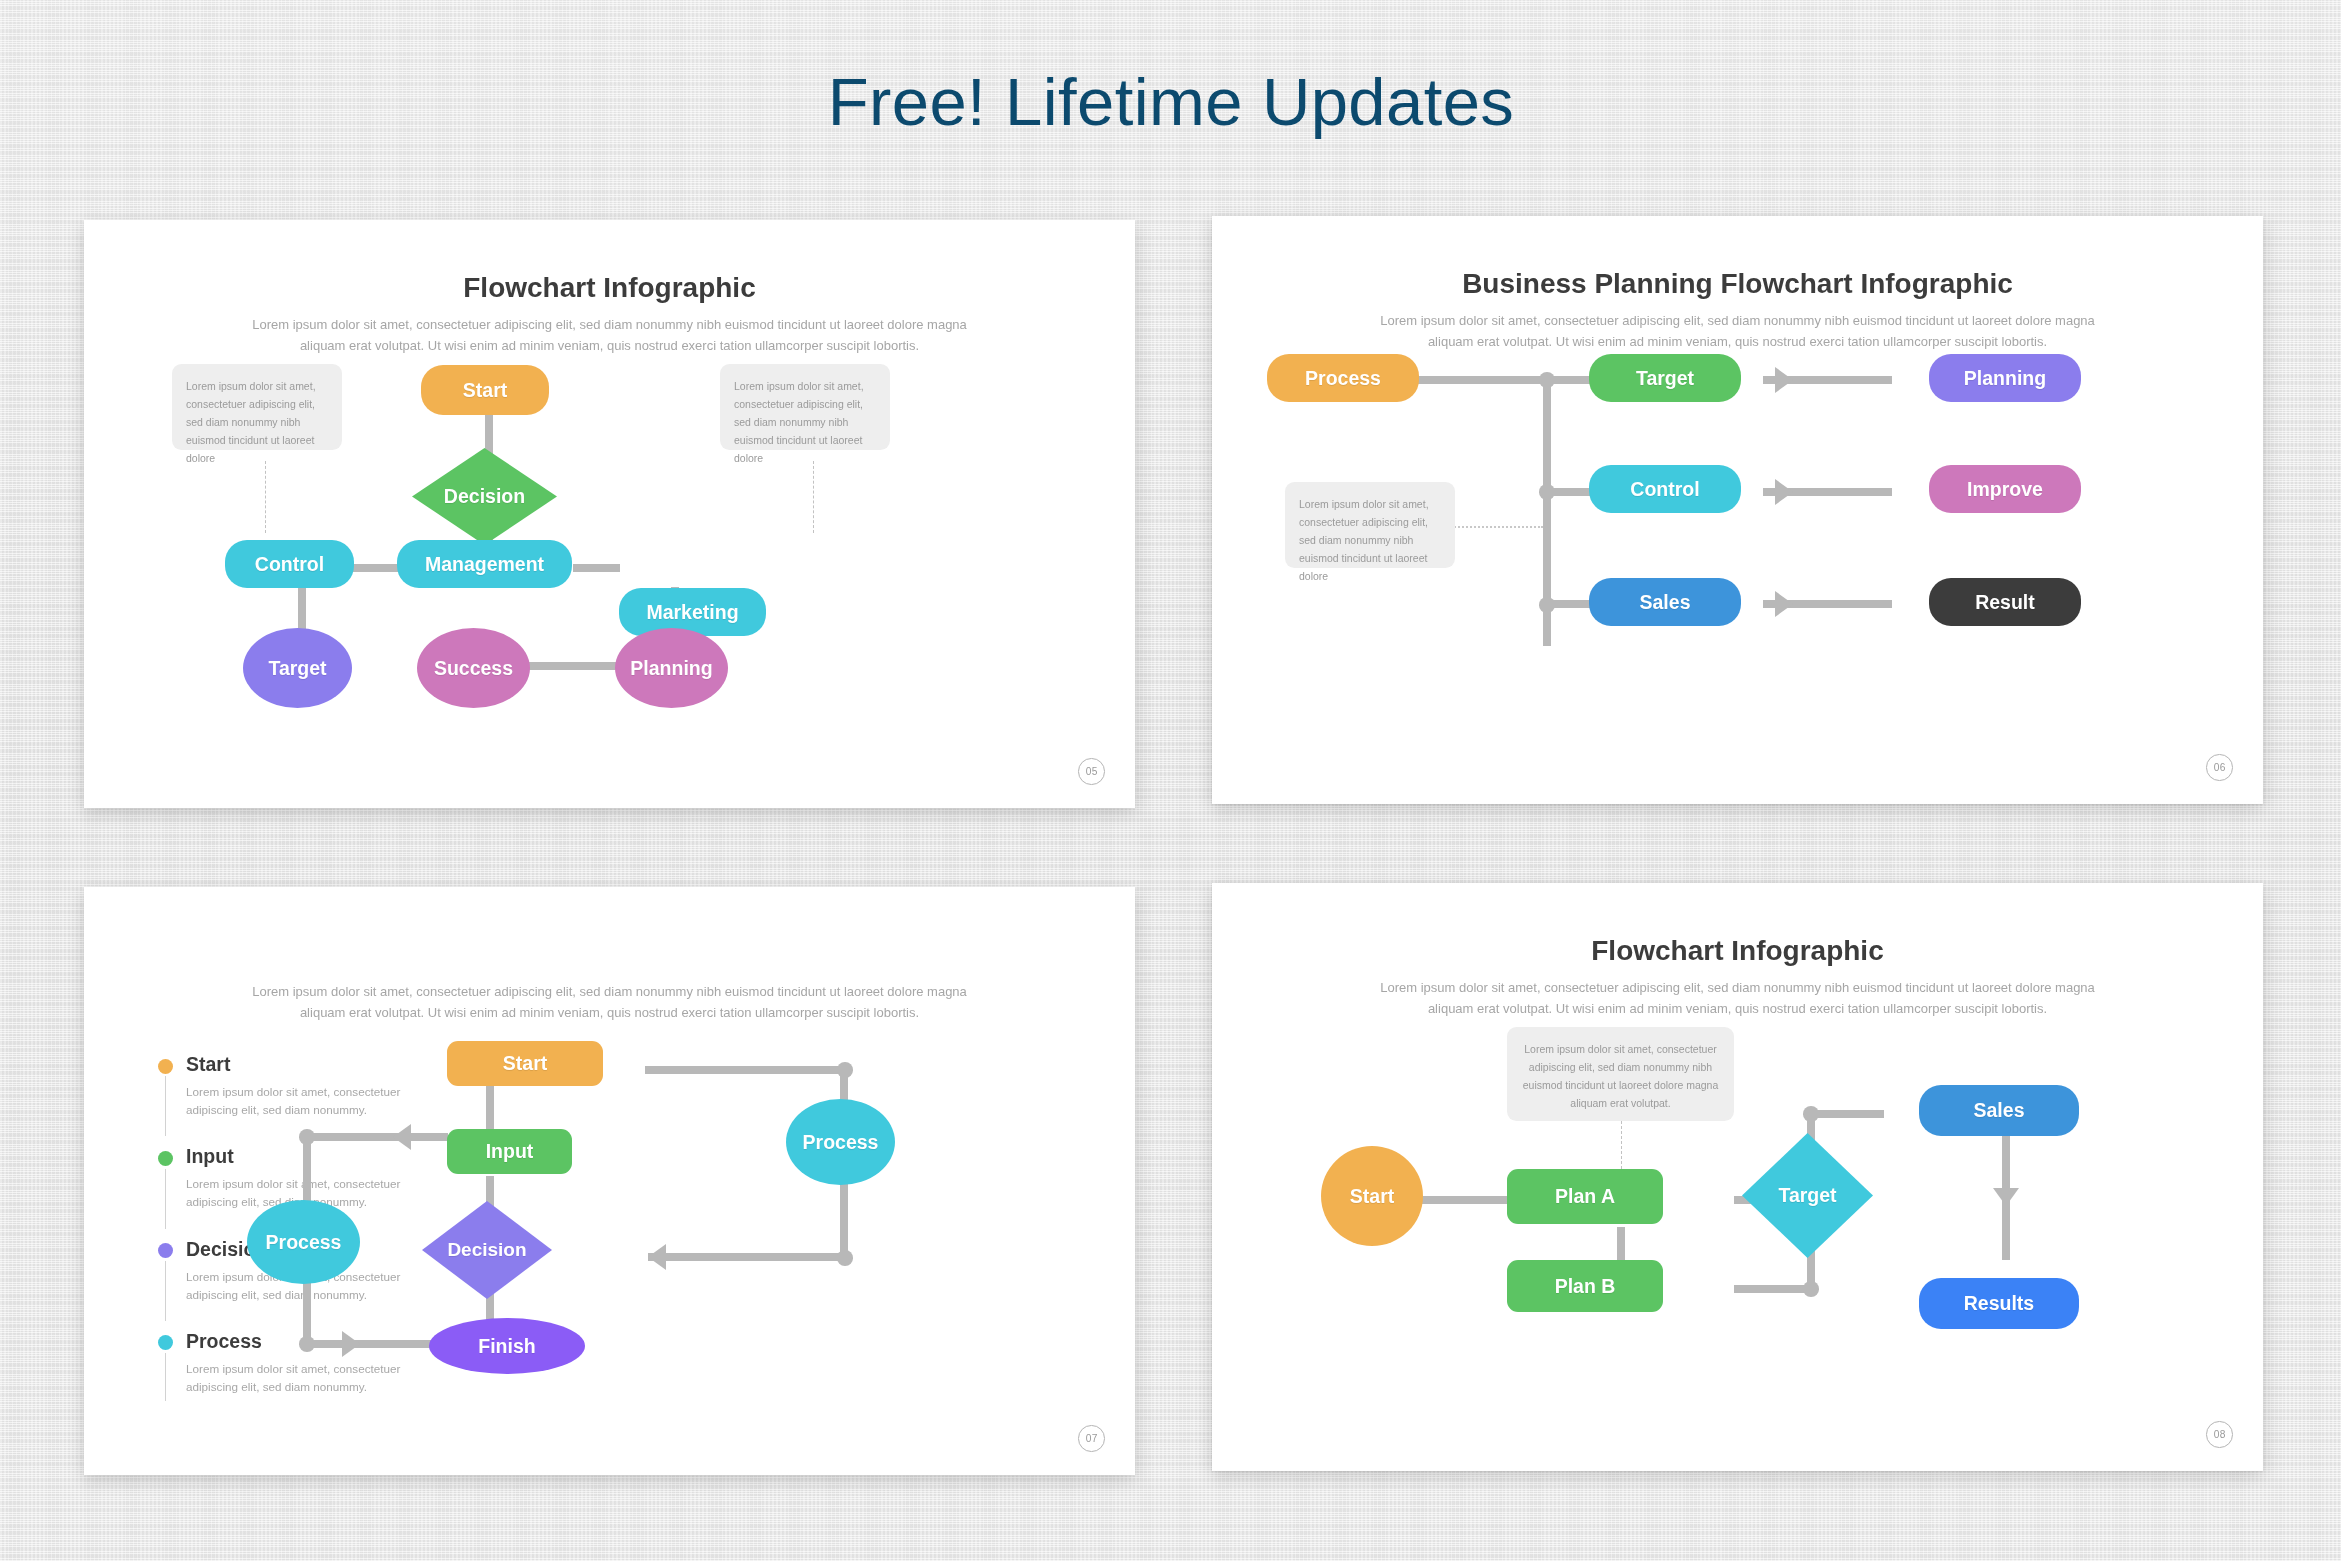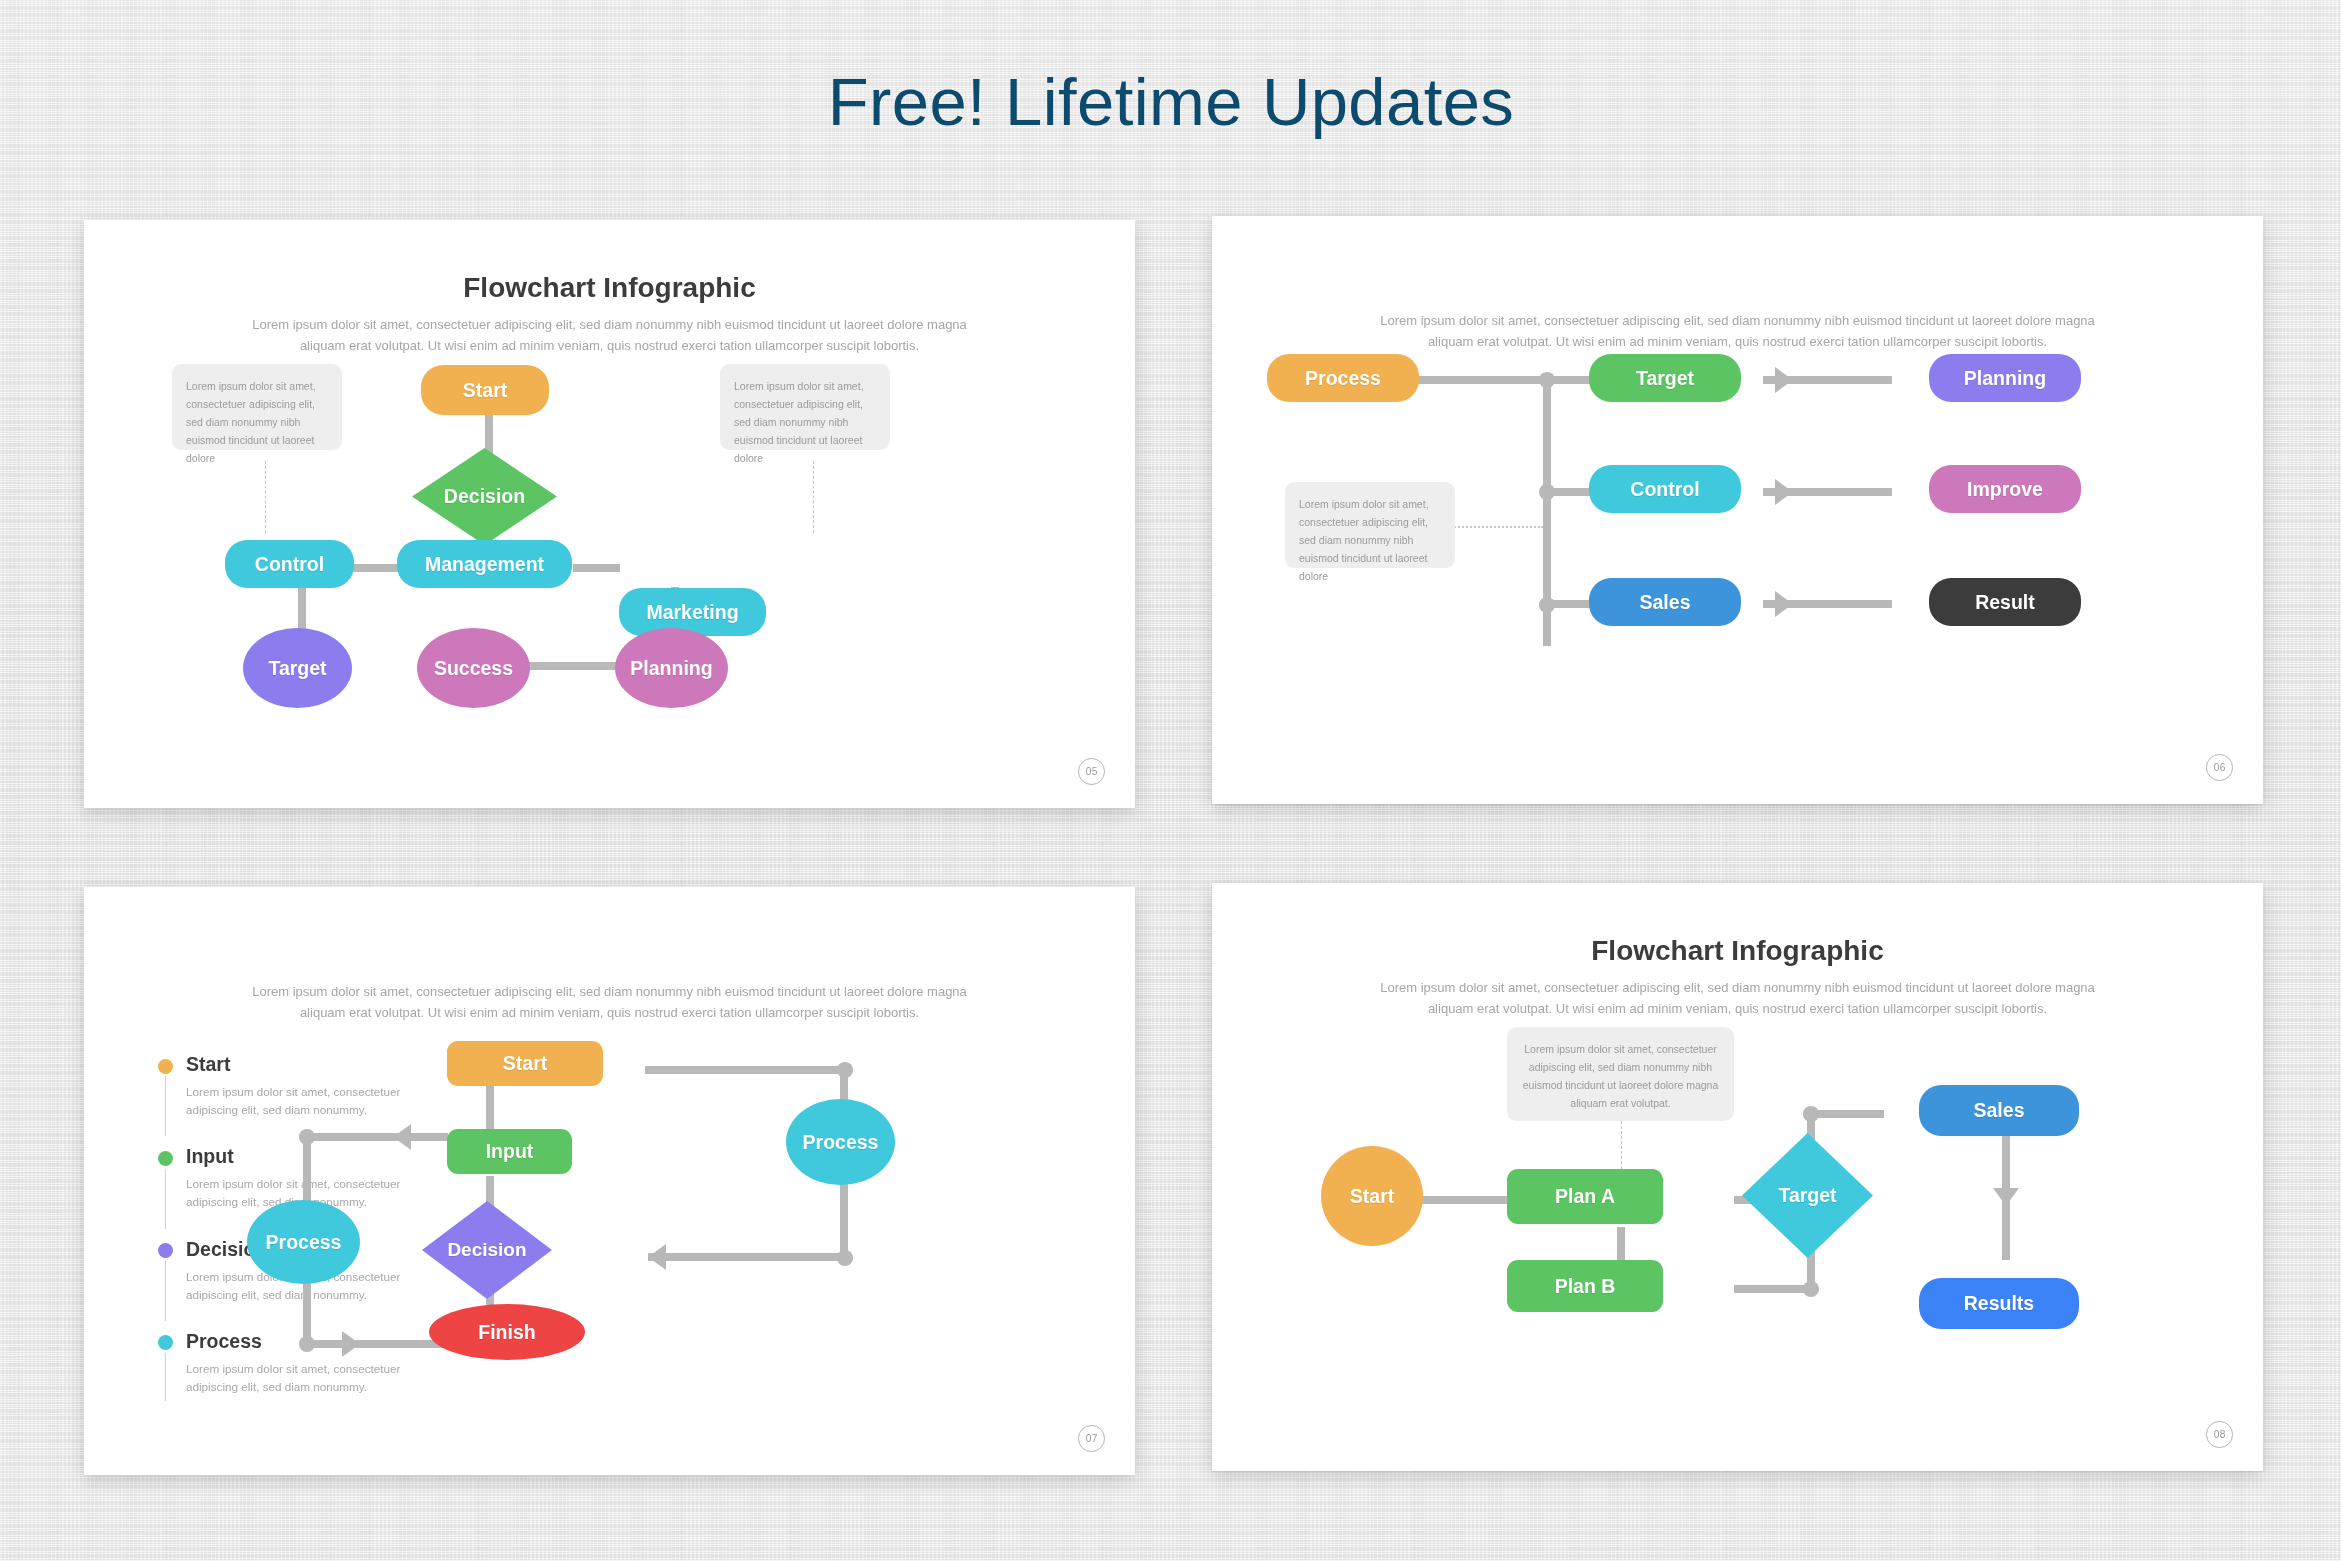--- a/index.html
+++ b/index.html
@@ -182,20 +182,21 @@
     <span>Success</span>
   </div>
   <div class="node ellipse" style="left:531px; top:408px; width:113px; height:80px; background:#cd78bb; font-size:19.5px;">
     <span>Planning</span>
   </div>
 
   <div class="pagenum">05</div>
 </div>
 
 <div class="slide" id="slide-2">
+  <div class="slide-title">Business Planning Flowchart Infographic</div>
   <div class="slide-sub">Lorem ipsum dolor sit amet, consectetuer adipiscing elit, sed diam nonummy nibh euismod tincidunt ut laoreet dolore magna aliquam erat volutpat. Ut wisi enim ad minim veniam, quis nostrud exerci tation ullamcorper suscipit lobortis.</div>
 
   <div class="conn conn-h" style="left:191px; top:160px; width:145px;"></div>
   <div class="conn conn-v" style="left:331px; top:160px; height:270px;"></div>
   <div class="dot" style="left:327px; top:156px;"></div>
   <div class="dot" style="left:327px; top:268px;"></div>
   <div class="dot" style="left:327px; top:381px;"></div>
 
   <div class="conn conn-h" style="left:331px; top:160px; width:47px;"></div>
   <div class="conn conn-h" style="left:331px; top:272px; width:47px;"></div>
@@ -301,21 +302,21 @@
   <div class="node ellipse" style="left:702px; top:212px; width:109px; height:86px; background:#40c9dd; font-size:19.5px;">
     <span>Process</span>
   </div>
   <div class="node ellipse" style="left:163px; top:313px; width:113px; height:84px; background:#40c9dd; font-size:19.5px;">
     <span>Process</span>
   </div>
   <div class="diamond-wrap" style="left:338px; top:314px; width:130px; height:98px;">
     <div class="diamond-shape" style="background:#8b7ded;"></div>
     <div class="diamond-label" style="font-size:19px;">Decision</div>
   </div>
-  <div class="node ellipse" style="left:345px; top:417px; width:156px; height:56px; background:#ef4444; font-size:19.5px;text-align:center;">
+  <div class="node ellipse" style="left:345px; top:431px; width:156px; height:56px; background:#8b5cf6; font-size:19.5px;text-align:center;">
     <span>Finish</span>
   </div>
 
   <div class="pagenum">07</div>
 </div>
 
 <div class="slide" id="slide-4">
   <div class="slide-title">Flowchart Infographic</div>
   <div class="slide-sub">Lorem ipsum dolor sit amet, consectetuer adipiscing elit, sed diam nonummy nibh euismod tincidunt ut laoreet dolore magna aliquam erat volutpat. Ut wisi enim ad minim veniam, quis nostrud exerci tation ullamcorper suscipit lobortis.</div>
 

